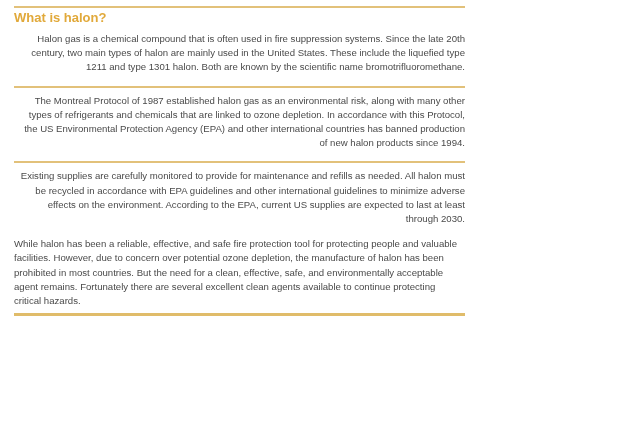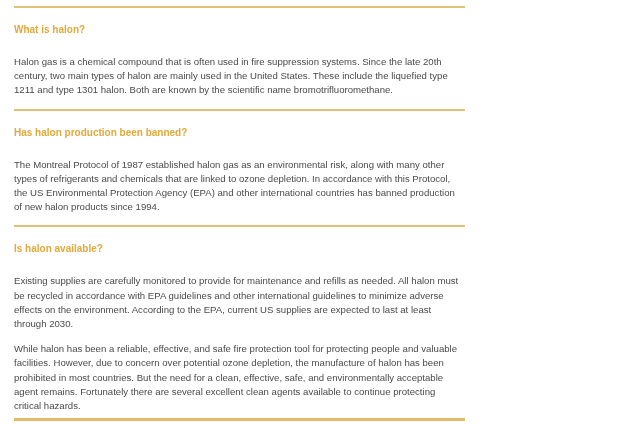--- a/index.html
+++ b/index.html
@@ -1,36 +1,34 @@
 <!DOCTYPE html>
 <html><head>
 <meta charset="utf-8">
 <style>
   html, body { margin:0; padding:0; background:#ffffff; }
   body { width:624px; height:424px; position:relative; overflow:hidden; font-family:"Liberation Sans", sans-serif; }
   .wrap { position:absolute; left:14px; top:0; width:451px; }
   .sec { border-top:2px solid #e2c17a; }
   .sec-first { margin-top:6px; }
-  h2 { margin:0; padding-top:14px; font-size:10px; font-weight:bold; color:#e1a93a; line-height:16px; }
+  h2 { margin:0; padding-top:2px; font-size:13px; font-weight:bold; color:#e1a93a; line-height:16px; }
   p { margin:0; font-size:9.6px; line-height:14.2px; color:#4a4a4a; }
-  .p-first { margin-top:17px; margin-bottom:11px; }
+  .p-first { margin-top:6px; margin-bottom:11px;text-align:right; }
   .p-next { margin-bottom:5px; }
   .last-rule { border-top:3px solid #e0bc6a; height:0; }
 </style>
 </head>
 <body>
 
 <div class="wrap">
   <div class="sec sec-first">
     <h2>What is halon?</h2>
     <p class="p-first">Halon gas is a chemical compound that is often used in fire suppression systems. Since the late 20th century, two main types of halon are mainly used in the United States. These include the liquefied type 1211 and type 1301 halon. Both are known by the scientific name bromotrifluoromethane.</p>
   </div>
   <div class="sec">
-    <h2>Has halon production been banned?</h2>
     <p class="p-first">The Montreal Protocol of 1987 established halon gas as an environmental risk, along with many other types of refrigerants and chemicals that are linked to ozone depletion. In accordance with this Protocol, the US Environmental Protection Agency (EPA) and other international countries has banned production of new halon products since 1994.</p>
   </div>
   <div class="sec">
-    <h2>Is halon available?</h2>
     <p class="p-first">Existing supplies are carefully monitored to provide for maintenance and refills as needed. All halon must be recycled in accordance with EPA guidelines and other international guidelines to minimize adverse effects on the environment. According to the EPA, current US supplies are expected to last at least through 2030.</p>
     <p class="p-next">While halon has been a reliable, effective, and safe fire protection tool for protecting people and valuable facilities. However, due to concern over potential ozone depletion, the manufacture of halon has been prohibited in most countries. But the need for a clean, effective, safe, and environmentally acceptable agent remains. Fortunately there are several excellent clean agents available to continue protecting critical hazards.</p>
   </div>
   <div class="last-rule"></div>
 </div>
 
 </body></html>

